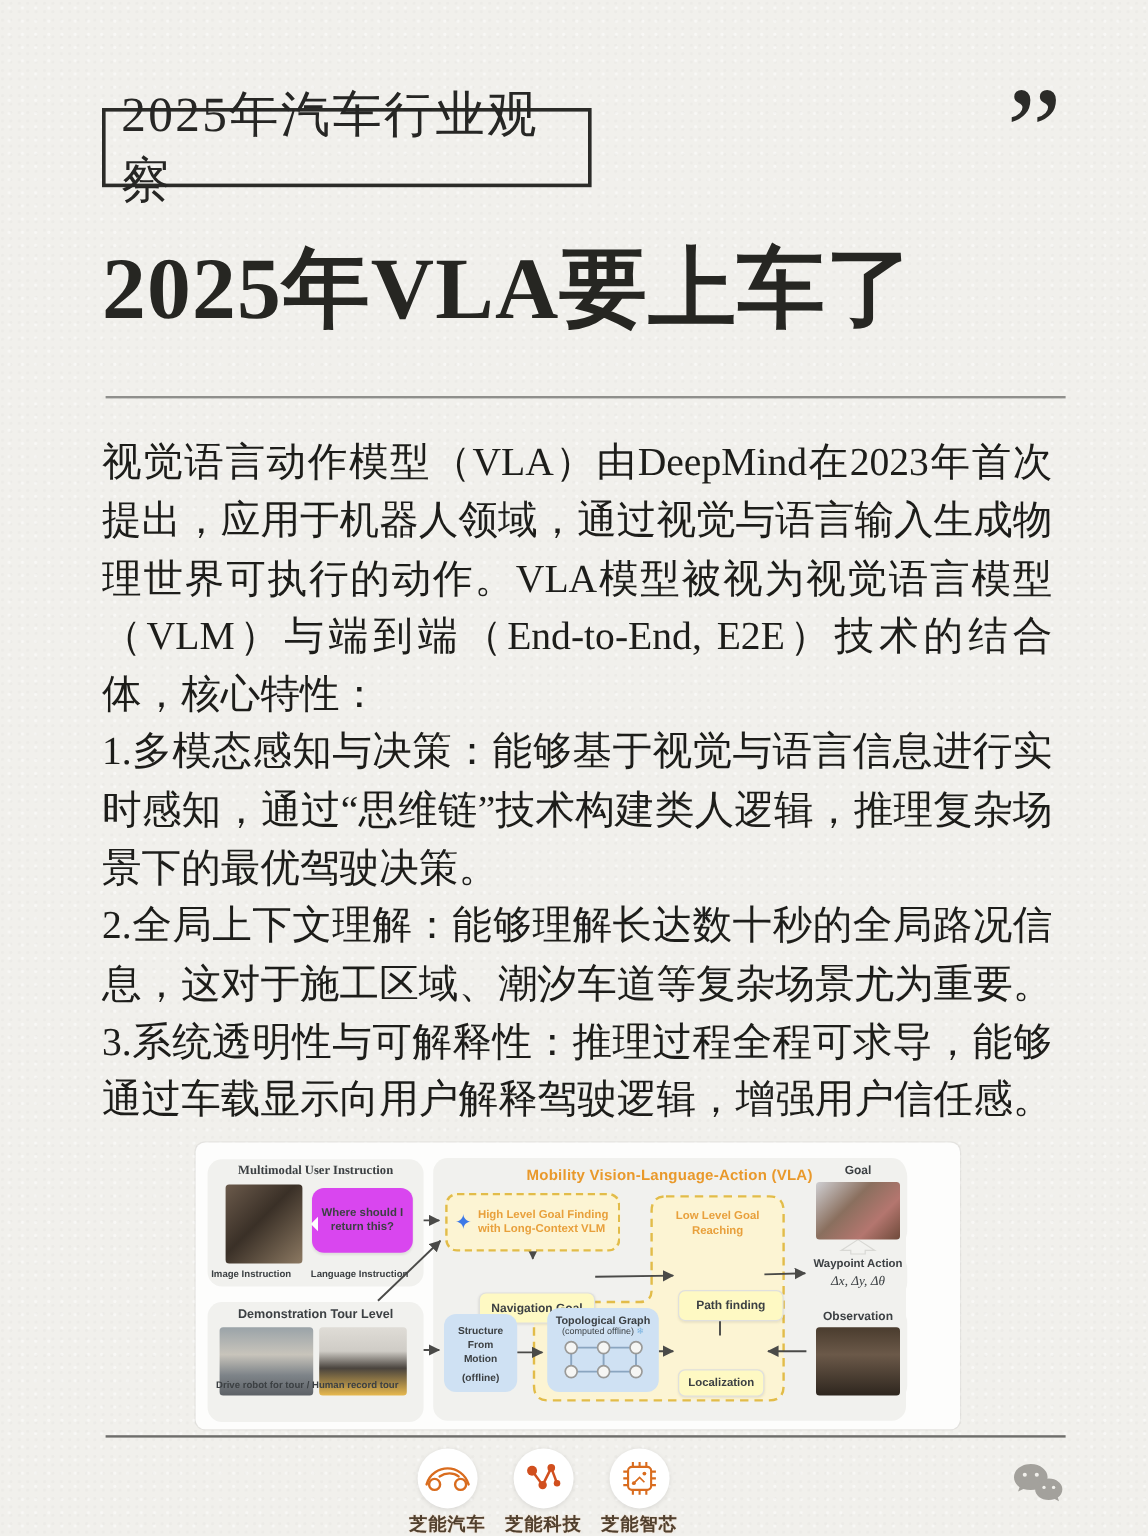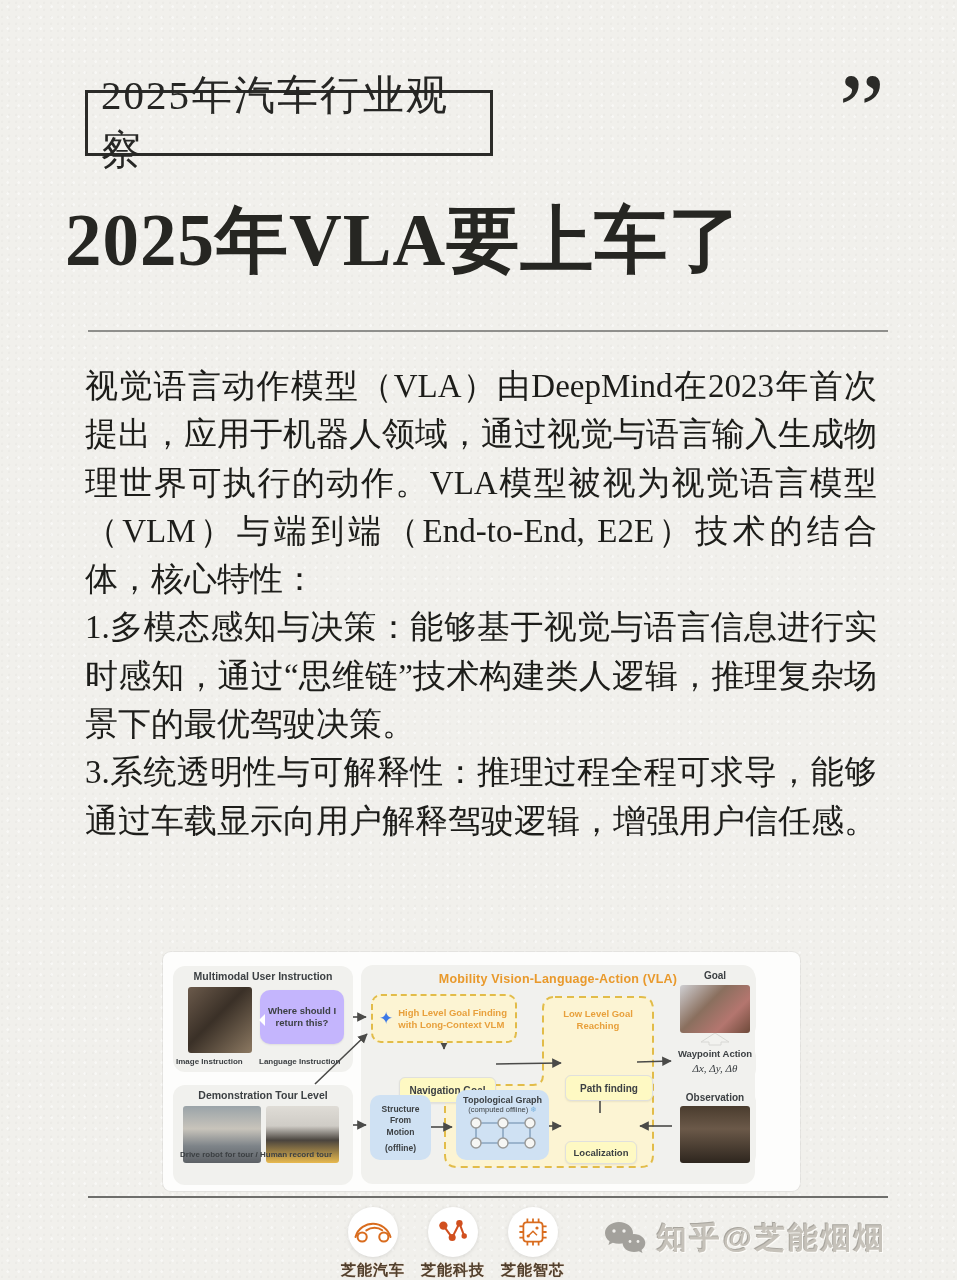--- a/index.html
+++ b/index.html
@@ -20,21 +20,21 @@
   .badge {
     left:85px; top:90px; width:408px; height:66px;
     border:3px solid #2b2b28; display:flex; align-items:center; justify-content:center;
     font-size:41px; letter-spacing:2px; color:#262624;padding-left:13px;
   }
   .quote-mark {
     right:72px; top:58px; font-size:104px; line-height:1; color:#2b2b28;
     font-family:"Liberation Serif", serif;
   }
   .page-title {
-    left:65px; top:192px; width:820px;
+    left:85px; top:192px; width:820px;
     font-size:73px; letter-spacing:1px; color:#262622; white-space:nowrap;
   }
   .rule { height:0; border-top:2px solid #8f8f8c; }
   .rule-top   { left:88px; top:330px;  width:800px; }
   .rule-foot  { left:88px; top:1196px; width:800px; border-top-color:#6e6e6b; }
 
   
   .content {
     left:85px; top:362px; width:792px;
     font-size:33px; line-height:48.3px; text-align:justify; color:#1d1d1a;
@@ -79,21 +79,21 @@
   .highlevel-label { font-size:9.5px; font-weight:bold; color:#e8a03c; line-height:1.25; }
   .lowlevel-label {
     left:382px; top:56px; width:106px; z-index:2;
     font-size:9.5px; font-weight:bold; color:#e8a03c; text-align:center; line-height:1.3;
   }
   .diagram-main-title {
     left:198px; top:20px; width:394px; z-index:2;
     text-align:center; font-size:12.5px; font-weight:bold; color:#e9992b; letter-spacing:.2px;
   }
   .bubble {
-    position:absolute; z-index:2; background:#c4b5fd; border-radius:10px;
+    position:absolute; z-index:2; background:#d946ef; border-radius:10px;
     font-size:9.5px; font-weight:bold; color:#3c4043; text-align:center;
     display:flex; align-items:center; justify-content:center; line-height:1.3;
     box-shadow:0 1px 2px rgba(0,0,0,.08);
   }
   .bubble::before {
     content:""; position:absolute; left:-7px; top:24px;
     border:6px solid transparent; border-right-color:#fff;
   }
   .mini-label { position:absolute; z-index:2; font-size:8px; font-weight:bold; color:#3c4043; white-space:nowrap; }
   .math { font-family:"Liberation Serif", serif; font-style:italic; font-weight:normal; font-size:11px; color:#3c4043; }
@@ -126,27 +126,28 @@
 <div class="abs badge">
   <span>2025年汽车行业观察</span>
 </div>
 <div class="abs quote-mark">”</div>
 <h1 class="abs page-title">2025年VLA要上车了</h1>
 <div class="abs rule rule-top"></div>
 
 <div class="abs content">
   <p>视觉语言动作模型（VLA）由DeepMind在2023年首次提出，应用于机器人领域，通过视觉与语言输入生成物理世界可执行的动作。VLA模型被视为视觉语言模型（VLM）与端到端（End-to-End, E2E）技术的结合体，核心特性：</p>
   <p>1.多模态感知与决策：能够基于视觉与语言信息进行实时感知，通过“思维链”技术构建类人逻辑，推理复杂场景下的最优驾驶决策。</p>
+  <p>2.全局上下文理解：能够理解长达数十秒的全局路况信息，这对于施工区域、潮汐车道等复杂场景尤为重要。</p>
   <p>3.系统透明性与可解释性：推理过程全程可求导，能够通过车载显示向用户解释驾驶逻辑，增强用户信任感。</p>
 </div>
 
 <div class="abs diagram-card">
 
   <div class="panel" style="left:10px;top:14px;width:180px;height:106px;">
-    <div class="panel-title" style="top:4px;font-size:10.5px;">Multimodal User Instruction</div>
+    <div class="panel-title" style="top:4px;font-size:10.5px;font-family:Liberation Serif, serif;">Multimodal User Instruction</div>
   </div>
   <div class="panel" style="left:10px;top:133px;width:180px;height:100px;">
     <div class="panel-title" style="top:4px;font-size:10.5px;">Demonstration Tour Level</div>
   </div>
   <div class="panel" style="left:198px;top:13px;width:394px;height:219px;"></div>
   <div class="panel" style="left:511px;top:16px;width:82px;height:70px;">
     <div class="panel-title" style="top:2px;font-size:10px;">Goal</div>
   </div>
   <div class="panel" style="left:511px;top:93px;width:82px;height:36px;">
     <div class="panel-title" style="top:3px;font-size:9.5px;">Waypoint Action</div>
@@ -290,14 +291,13 @@
       <path d="M16 2 C8 2 2 7 2 13 c0 3.4 1.8 6.3 4.6 8.3 L5.4 25l4.4-2.2 c1.9.6 4 .9 6.2.9 7.9 0 14-5 14-10.8S23.9 2 16 2 Z"></path>
       <path d="M31 14 c-6.3 0-11.4 4-11.4 9 0 5 5.1 9 11.4 9 1.7 0 3.4-.3 4.9-.8l3.6 1.8-1-3.1 c2.3-1.6 3.8-4.1 3.8-6.9 0-5-5.1-9-11.3-9 Z"></path>
     </g>
     <g fill="#f1f0ec">
       <circle cx="11" cy="11" r="1.7"></circle>
         <circle cx="21" cy="11" r="1.7"></circle>
       <circle cx="27" cy="21.5" r="1.4"></circle>
         <circle cx="35" cy="21.5" r="1.4"></circle>
     </g>
   </svg>
-  <span class="watermark-text">知乎@芝能烟烟</span>
 </div>
 
 </body></html>

